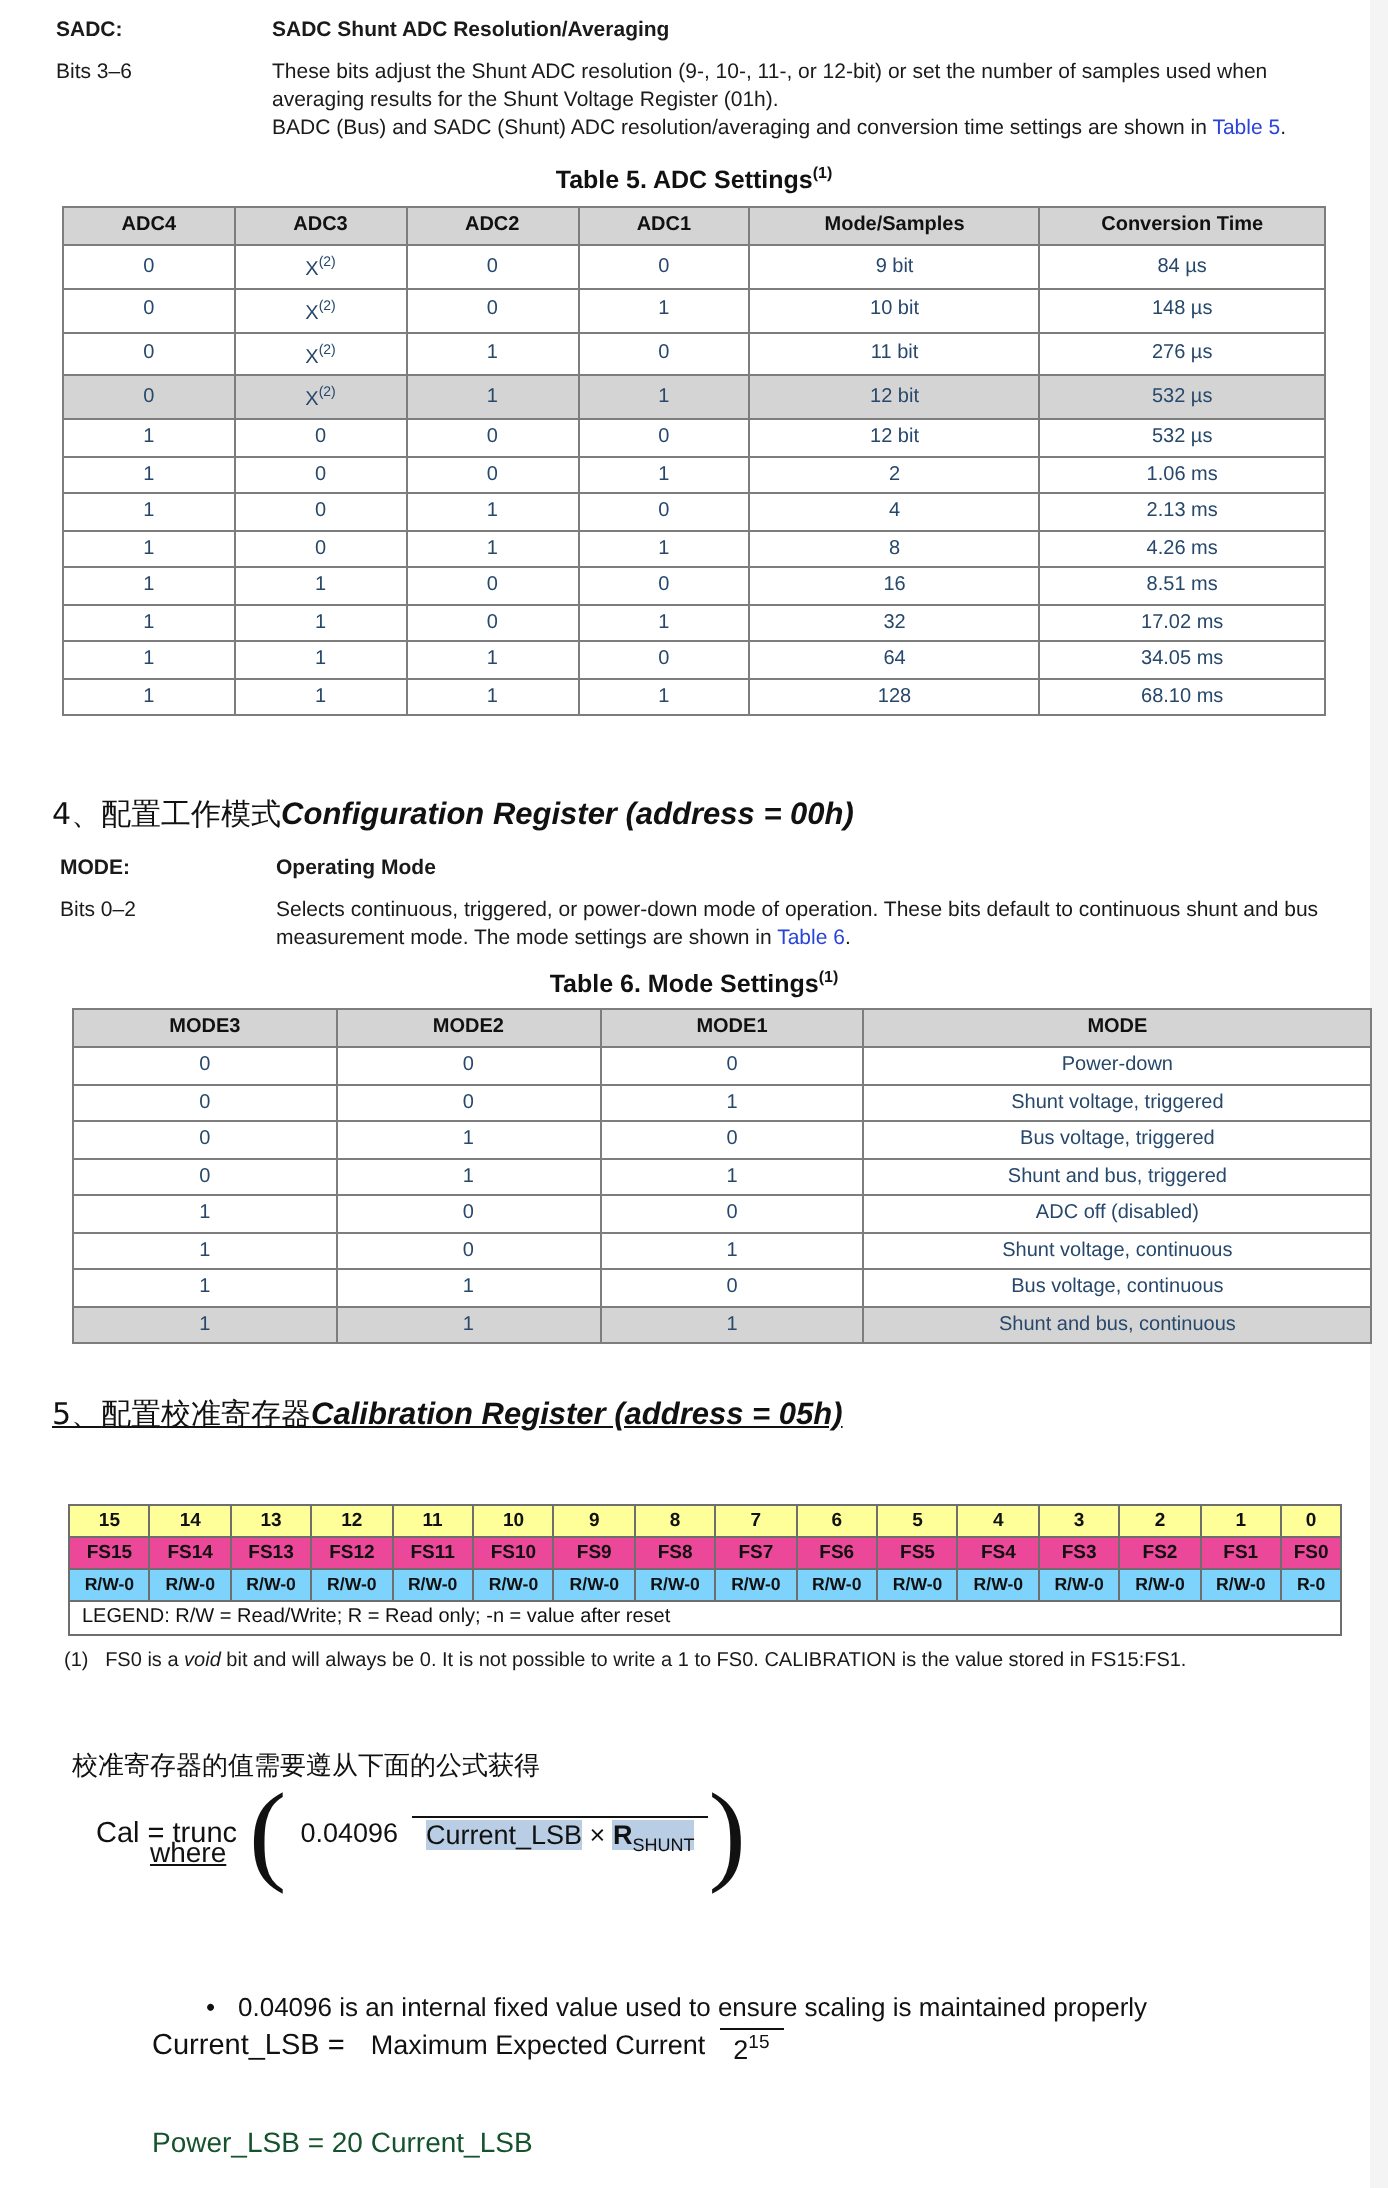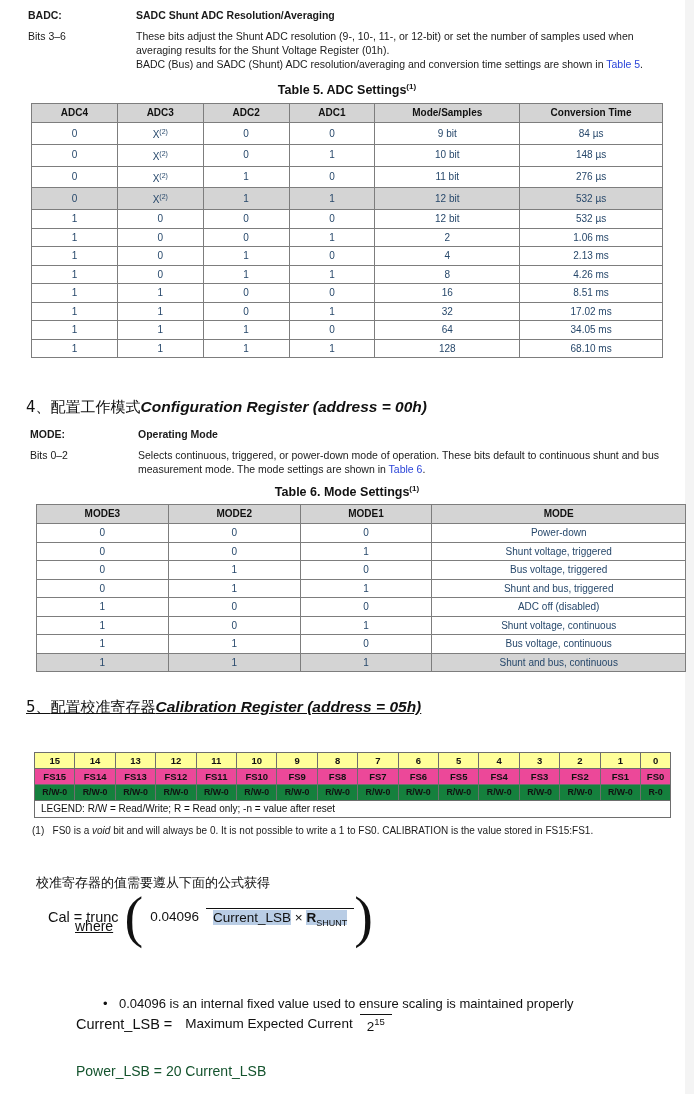--- a/index.html
+++ b/index.html
@@ -76,21 +76,21 @@
     border: 1px solid #6e6e6e;
     text-align: center;
     height: 15px; line-height: 15px;
     padding: 0 1px;
     color: #111;
     font-weight: bold;
     white-space: nowrap;
   }
   table.reg tr.bits td { background: #ffff99; font-weight: bold; }
   table.reg tr.fs td   { background: #ec4899; font-weight: bold; }
-  table.reg tr.rw td   { background: #15803d; font-weight: bold; font-size: 8.8px; }
+  table.reg tr.rw td   { background: #7dd3fc; font-weight: bold; font-size: 8.8px; }
   table.reg tr.legend td {
     background: #ffffff; border: 1px solid #6e6e6e;
     text-align: left; font-weight: normal; font-size: 10px;
     padding-left: 6px; height: 16px; line-height: 16px;
   }
 
   .footnote {
     position: absolute; font-size: 10px; color: #1a1a1a; line-height: 14px;
   }
   .footnote i { font-style: italic; }
@@ -140,21 +140,21 @@
 </style>
 </head>
 <body>
 
 <div class="page">
 
   <div class="scroll-strip"></div>
 
   <div class="desc-block" style="left:28px; top:8px; width:640px;">
     <div class="desc-row">
-      <div class="desc-label">BADC:</div>
+      <div class="desc-label">SADC:</div>
       <div class="desc-body bold">SADC Shunt ADC Resolution/Averaging</div>
     </div>
     <div class="desc-row" style="margin-top:6px;">
       <div class="desc-label thin">Bits 3–6</div>
       <div class="desc-body">
         <div>These bits adjust the Shunt ADC resolution (9-, 10-, 11-, or 12-bit) or set the number of samples used when</div>
         <div>averaging results for the Shunt Voltage Register (01h).</div>
         <div>
           <span>BADC (Bus) and SADC (Shunt) ADC resolution/averaging and conversion time settings are shown in </span><span class="link">Table 5</span><span>.</span>
         </div>

